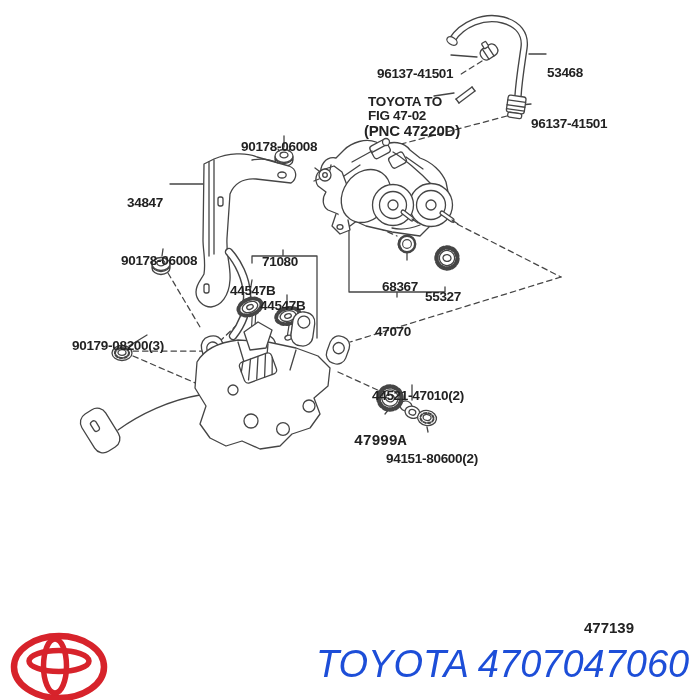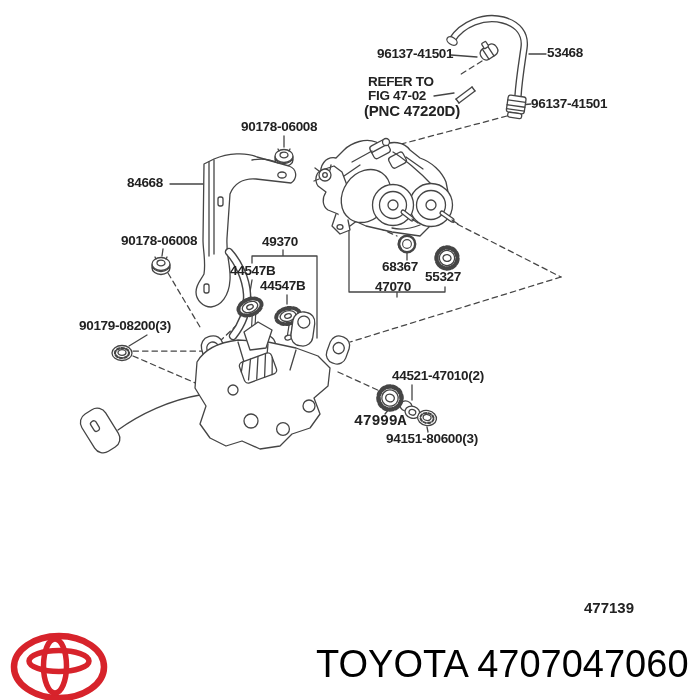--- a/index.html
+++ b/index.html
@@ -1,25 +1,25 @@
 <!DOCTYPE html>
 <html><head>
 <meta charset="utf-8">
 <style>
   html,body{margin:0;padding:0;background:#fff;}
   .stage{position:relative;width:700px;height:700px;background:#ffffff;overflow:hidden;
          font-family:"Liberation Sans",sans-serif;}
   .art{position:absolute;left:0;top:0;}
   .lbl{position:absolute;font-weight:700;font-size:13.5px;line-height:1.05;color:#222;
-       letter-spacing:-0.3px;white-space:nowrap;}
+       letter-spacing:-0.3px;white-space:nowrap;margin-top:20px;}
   .pnc{font-size:15px;letter-spacing:-0.2px;}
   .big{font-size:15px;font-family:Liberation Mono, monospace;}
   .fig{font-size:15px;letter-spacing:0;}
   .footer-text{position:absolute;left:316px;top:643px;font-size:38px;font-weight:400;
-               color:#000000;letter-spacing:0;white-space:nowrap;}
+               color:#1d4ed8;letter-spacing:0;white-space:nowrap;font-style:italic;}
 </style>
 </head>
 <body>
 
 <div class="stage">
 
   <svg class="art" width="700" height="700" viewBox="0 0 700 700" fill="none" stroke="#454545" stroke-width="1.3" stroke-linecap="round" stroke-linejoin="round">
 
     <g>
       <path d="M451,55 L477,57"></path>
@@ -230,37 +230,37 @@
 
     <g transform="translate(390,398) rotate(15)">
       <circle cx="0" cy="0" r="11.5" fill="#fff" stroke-width="4.6" stroke-dasharray="3.4 2.6"></circle>
       <circle cx="0" cy="0" r="8.2"></circle>
       <ellipse cx="0" cy="0" rx="4.4" ry="3.8"></ellipse>
     </g>
   </svg>
 
   <div class="lbl" style="left:377px;top:47px">96137-41501</div>
   <div class="lbl" style="left:547px;top:46px">53468</div>
-  <div class="lbl" style="left:368px;top:75px">REFER TO</div>
+  <div class="lbl" style="left:368px;top:75px">TOYOTA TO</div>
   <div class="lbl" style="left:368px;top:89px">FIG 47-02</div>
   <div class="lbl pnc" style="left:364px;top:103px">(PNC 47220D)</div>
   <div class="lbl" style="left:531px;top:97px">96137-41501</div>
   <div class="lbl" style="left:241px;top:120px">90178-06008</div>
-  <div class="lbl" style="left:127px;top:176px">84668</div>
+  <div class="lbl" style="left:127px;top:176px">34847</div>
   <div class="lbl" style="left:121px;top:234px">90178-06008</div>
-  <div class="lbl" style="left:262px;top:235px">49370</div>
+  <div class="lbl" style="left:262px;top:235px">71080</div>
   <div class="lbl" style="left:230px;top:264px">44547B</div>
   <div class="lbl" style="left:260px;top:279px">44547B</div>
   <div class="lbl" style="left:382px;top:260px">68367</div>
   <div class="lbl" style="left:425px;top:270px">55327</div>
-  <div class="lbl" style="left:375px;top:280px">47070</div>
-  <div class="lbl" style="left:79px;top:319px">90179-08200(3)</div>
-  <div class="lbl" style="left:392px;top:369px">44521-47010(2)</div>
+  <div class="lbl" style="left:375px;top:305px">47070</div>
+  <div class="lbl" style="left:72px;top:319px">90179-08200(3)</div>
+  <div class="lbl" style="left:372px;top:369px">44521-47010(2)</div>
   <div class="lbl big" style="left:354px;top:414px">47999A</div>
-  <div class="lbl" style="left:386px;top:432px">94151-80600(3)</div>
+  <div class="lbl" style="left:386px;top:432px">94151-80600(2)</div>
   <div class="lbl fig" style="left:584px;top:600px">477139</div>
 
   <svg class="art" style="left:6px;top:630px" width="112" height="70" viewBox="0 0 112 70" fill="none">
     <ellipse cx="53" cy="37" rx="45" ry="31" stroke="#d7232b" stroke-width="6.5"></ellipse>
     <ellipse cx="49" cy="36" rx="11.5" ry="27" stroke="#d7232b" stroke-width="5.5"></ellipse>
     <ellipse cx="53" cy="31" rx="30" ry="10.5" stroke="#d7232b" stroke-width="5.5"></ellipse>
   </svg>
   <div class="footer-text">TOYOTA 4707047060</div>
 
 </div>

